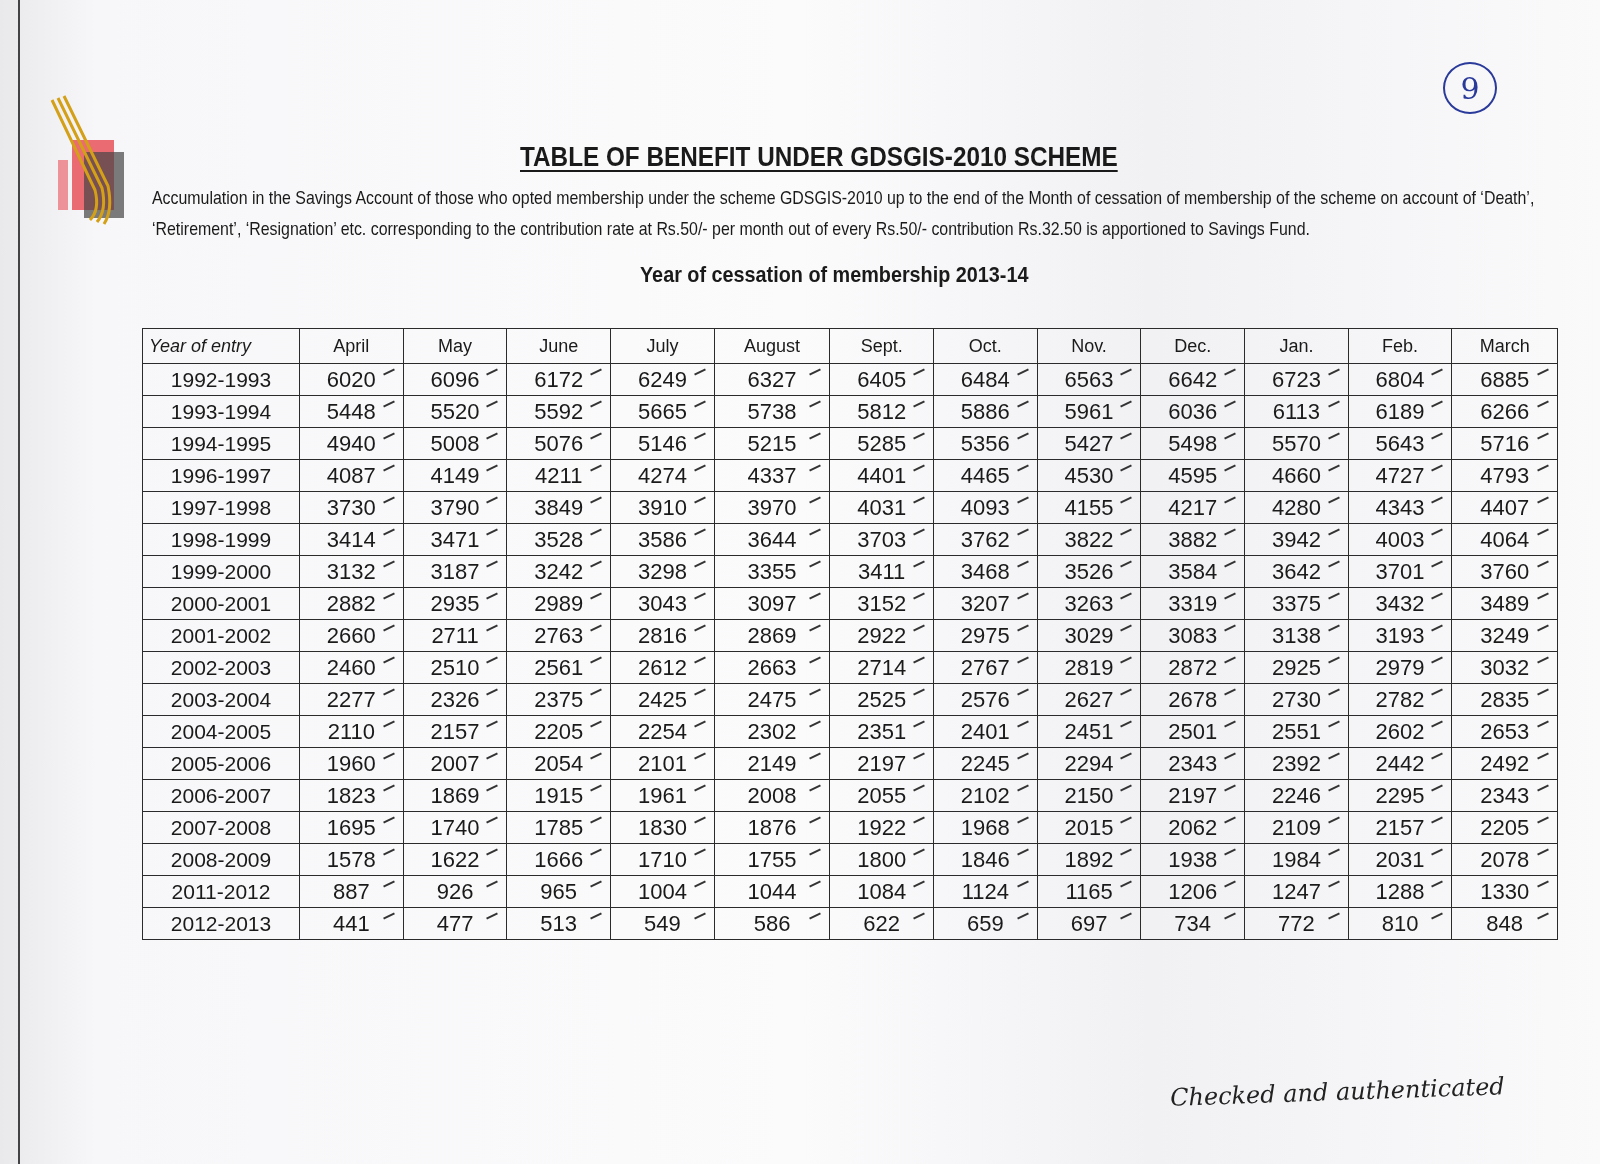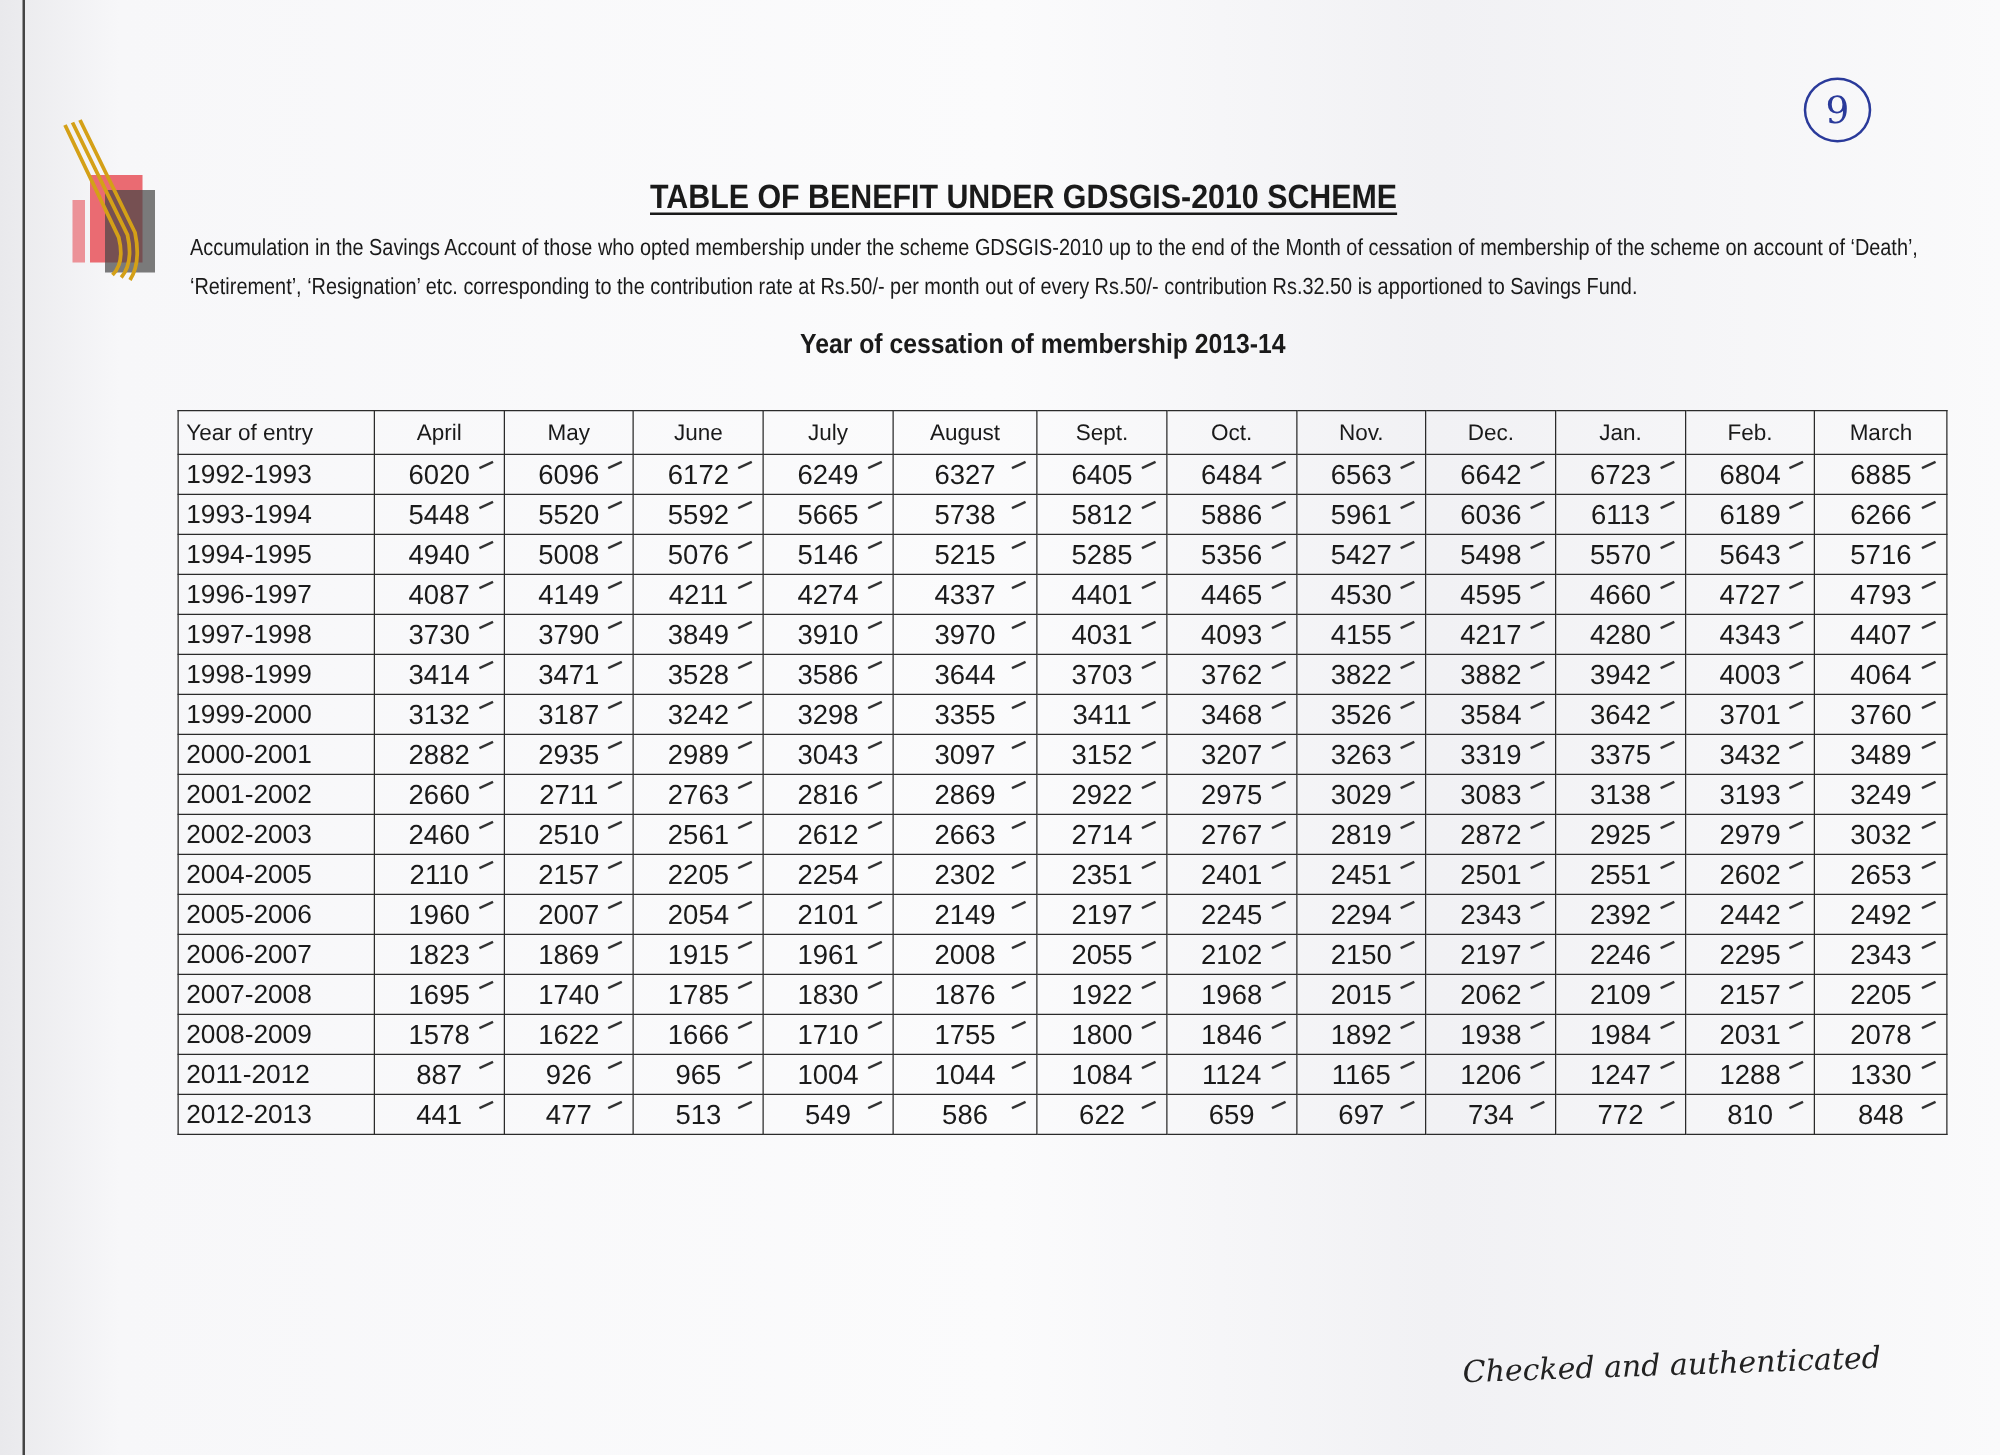--- a/index.html
+++ b/index.html
@@ -48,22 +48,22 @@
     border-collapse: collapse;
     font-size: 22px;
   }
   table.benefit th, table.benefit td {
     border: 1.5px solid #2b2b2b;
     height: 31px; padding: 0 6px;
     text-align: center; font-weight: normal;
     white-space: nowrap;
   }
   table.benefit th { height: 34px; font-size: 18px; }
-  table.benefit th.year-head { font-size: 18px; text-align: left; width: 144px; }
-  table.benefit td.year { text-align: left; font-size: 21px; }
+  table.benefit th.year-head { font-size: 18px; text-align: left; width: 144px; font-style: italic; }
+  table.benefit td.year { text-align: center; font-size: 21px; }
   table.benefit td.val { position: relative; }
   table.benefit td.val::after {
     content: ""; position: absolute; right: 8px; top: 7px;
     width: 12px; height: 2px; background: #333; transform: rotate(-25deg);
   }
   .signature {
     position: absolute; left: 1170px; top: 1078px;
     font-family: "DejaVu Serif", serif; font-style: italic;
     font-size: 24px; color: #222; transform: rotate(-2deg);
   }
@@ -252,20 +252,35 @@
           <td class="val">2663</td>
           <td class="val">2714</td>
           <td class="val">2767</td>
           <td class="val">2819</td>
           <td class="val">2872</td>
           <td class="val">2925</td>
           <td class="val">2979</td>
           <td class="val">3032</td>
         </tr>
         <tr>
+          <td class="year">2003-2004</td>
+          <td class="val">2277</td>
+          <td class="val">2326</td>
+          <td class="val">2375</td>
+          <td class="val">2425</td>
+          <td class="val">2475</td>
+          <td class="val">2525</td>
+          <td class="val">2576</td>
+          <td class="val">2627</td>
+          <td class="val">2678</td>
+          <td class="val">2730</td>
+          <td class="val">2782</td>
+          <td class="val">2835</td>
+        </tr>
+        <tr>
           <td class="year">2004-2005</td>
           <td class="val">2110</td>
           <td class="val">2157</td>
           <td class="val">2205</td>
           <td class="val">2254</td>
           <td class="val">2302</td>
           <td class="val">2351</td>
           <td class="val">2401</td>
           <td class="val">2451</td>
           <td class="val">2501</td>

